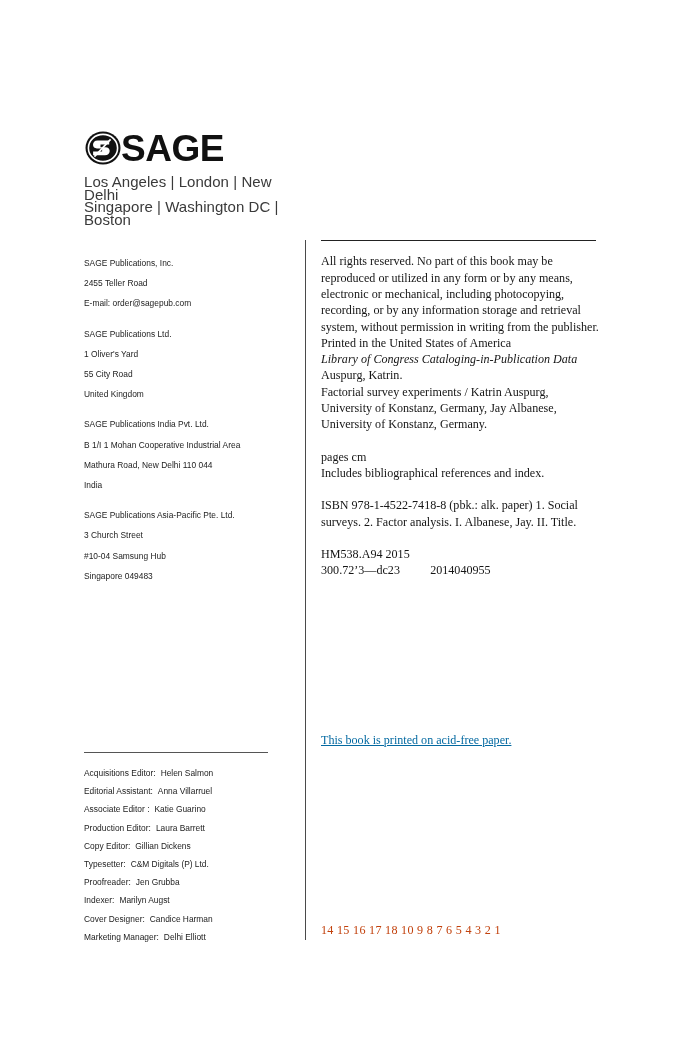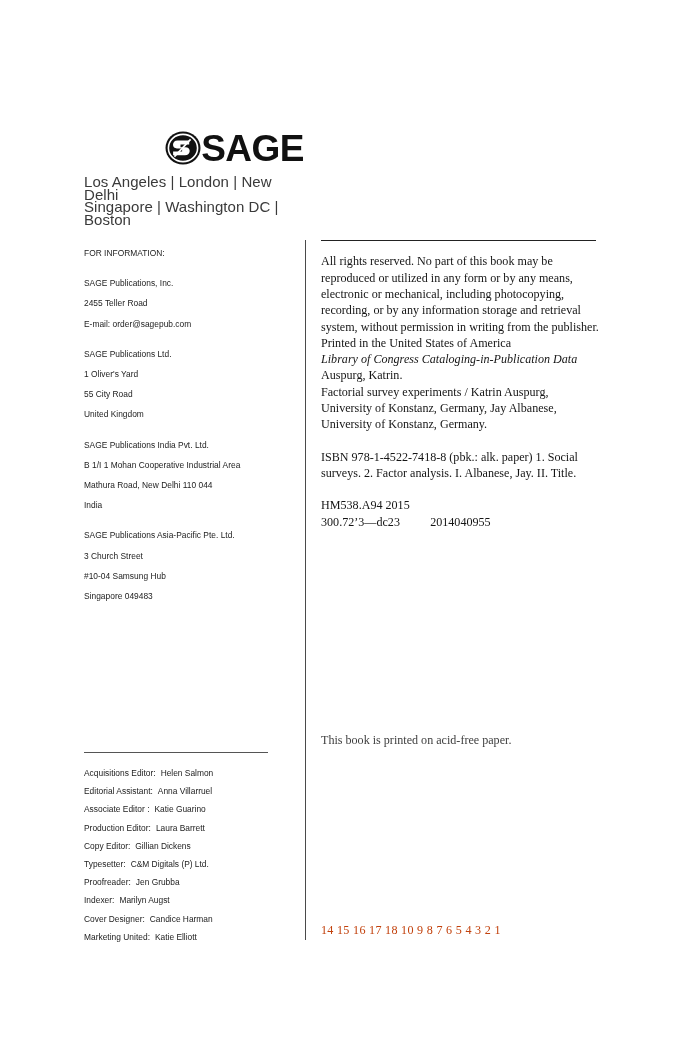--- a/index.html
+++ b/index.html
@@ -25,21 +25,20 @@
   .logo-block {
     position: absolute;
     left: 84px;
     top: 128px;
     width: 220px;
   }
   .logo-row {
     display: flex;
     align-items: center;
     height: 40px;
-    justify-content: flex-end;
   }
   .logo-mark {
     width: 38px;
     height: 38px;
     flex: 0 0 38px;
     position: relative;
   }
   .logo-wordmark {
     font-family: "Liberation Sans", sans-serif;
     font-weight: 700;
@@ -144,21 +143,22 @@
     font-style: italic;
   }
   .acid-free {
     position: absolute;
     left: 321px;
     top: 732px;
     width: 282px;
     font-family: "Liberation Serif", serif;
     font-size: 12.1px;
     line-height: 16.3px;
-    color: #404040;
+    color: #0369a1;
+    text-decoration: underline;
   }
   .print-line {
     position: absolute;
     left: 321px;
     top: 922px;
     width: 282px;
     font-family: "Liberation Serif", serif;
     font-size: 12.1px;
     line-height: 16px;
     color: #c2410c;
@@ -187,21 +187,20 @@
       </span>
       <span class="logo-wordmark">SAGE</span>
     </div>
     <div class="tagline">
       <div>Los Angeles | London | New Delhi</div>
       <div>Singapore | Washington DC | Boston</div>
     </div>
   </div>
 
   <div class="left-col">
-    <div class="line">FOR INFORMATION:</div>
     <div class="gap"></div>
 
     <div>
       <div class="line">SAGE Publications, Inc.</div>
       <div class="line">2455 Teller Road</div>
       <div class="line">E-mail: order@sagepub.com</div>
     </div>
     <div class="gap"></div>
 
     <div>
@@ -252,38 +251,42 @@
     <div class="line">
       <span class="role">Proofreader:</span><span class="person">Jen Grubba</span>
     </div>
     <div class="line">
       <span class="role">Indexer:</span><span class="person">Marilyn Augst</span>
     </div>
     <div class="line">
       <span class="role">Cover Designer:</span><span class="person">Candice Harman</span>
     </div>
     <div class="line">
-      <span class="role">Marketing United:</span><span class="person">Katie Elliott</span>
+      <span class="role">Marketing Manager:</span><span class="person">Delhi Elliott</span>
     </div>
   </div>
 
   <div class="v-rule"></div>
 
   <div class="right-col">
     <div class="copy-rule"></div>
     <p class="block">All rights reserved. No part of this book may be reproduced or utilized in any form or by any means, electronic or mechanical, including photocopying, recording, or by any information storage and retrieval system, without permission in writing from the publisher.</p>
     <p class="block">Printed in the United States of America</p>
     <p class="block italic">Library of Congress Cataloging-in-Publication Data</p>
     <div class="block">
       <p>Auspurg, Katrin.</p>
       <p>Factorial survey experiments / Katrin Auspurg,</p>
       <p>University of Konstanz, Germany, Jay Albanese,</p>
       <p>University of Konstanz, Germany.</p>
     </div>
     <div class="block">
+      <p>pages cm</p>
+      <p>Includes bibliographical references and index.</p>
+    </div>
+    <div class="block">
       <p>ISBN 978-1-4522-7418-8 (pbk.: alk. paper) 1. Social</p>
       <p>surveys. 2. Factor analysis. I. Albanese, Jay. II. Title.</p>
     </div>
     <div class="block">
       <p>HM538.A94 2015</p>
       <p class="cip-line">300.72’3—dc23          2014040955</p>
     </div>
   </div>
 
   <div class="acid-free">This book is printed on acid-free paper.</div>

